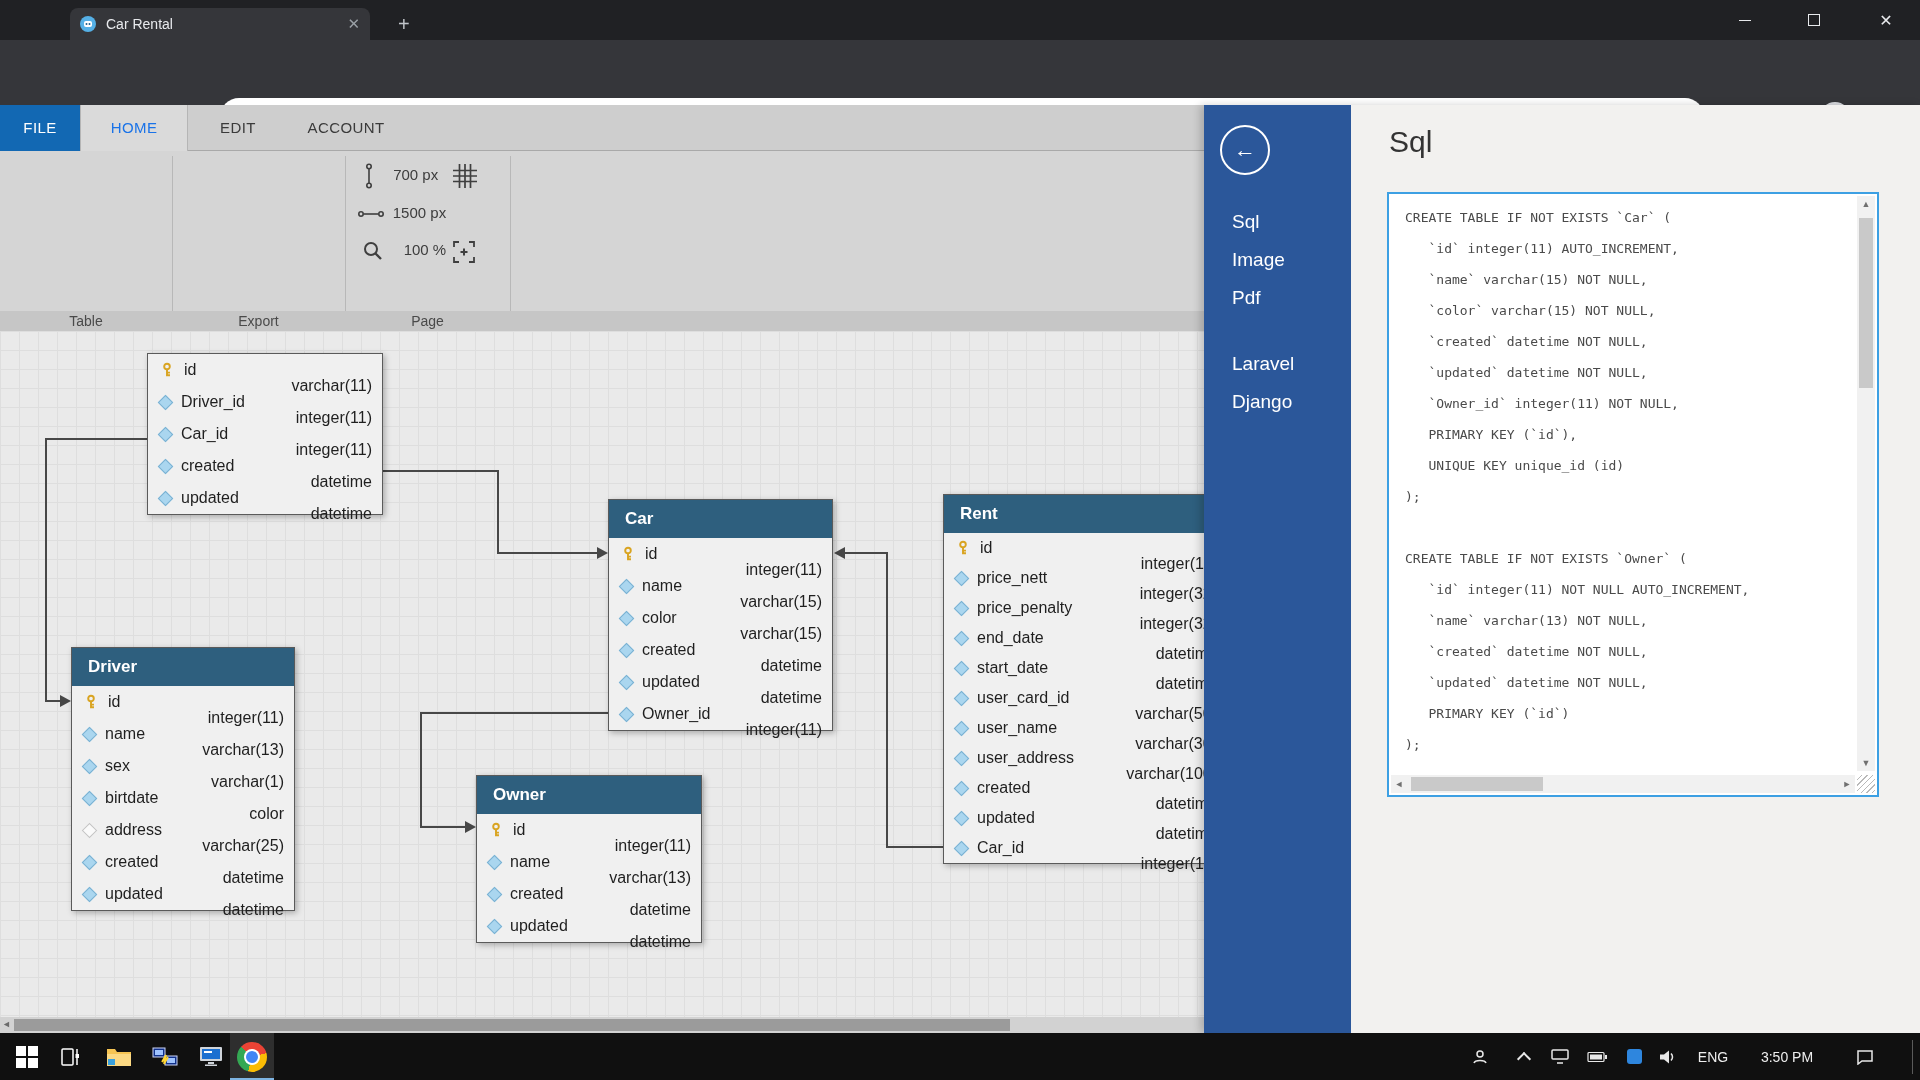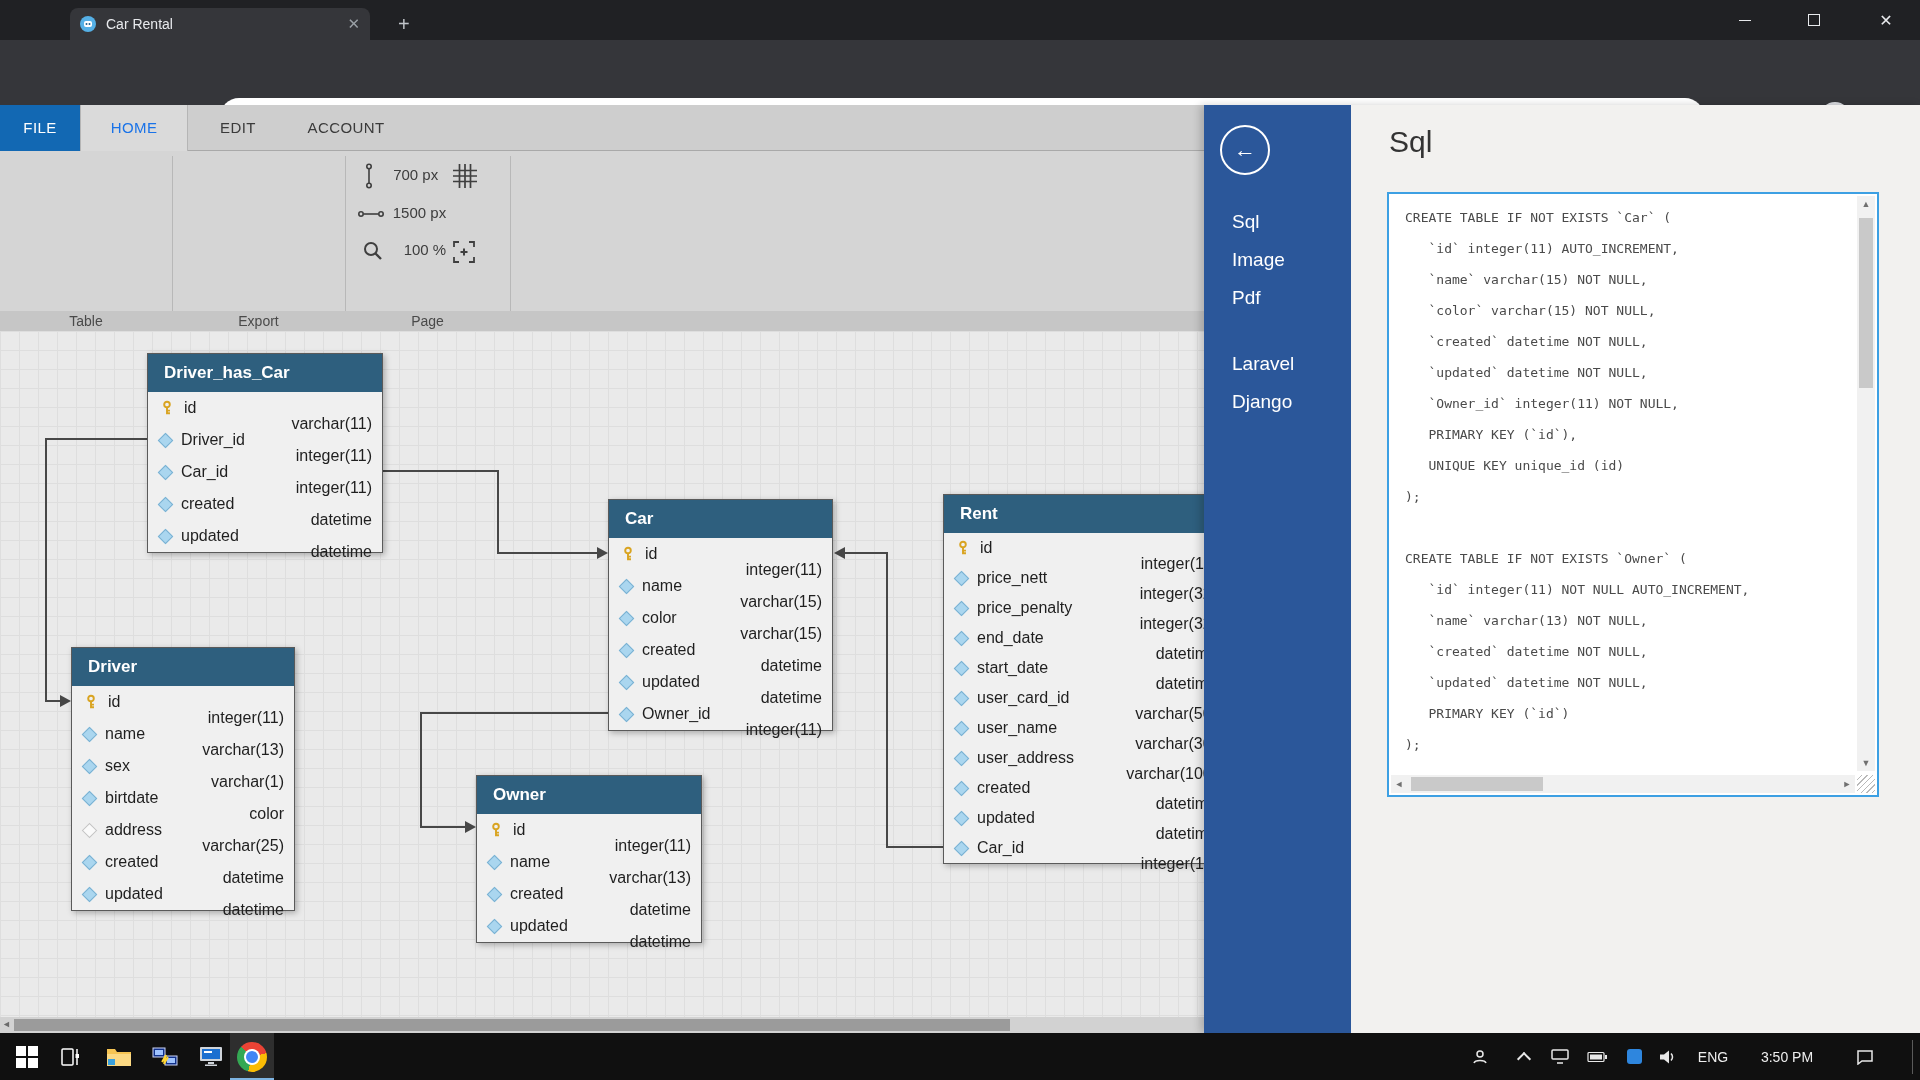--- a/index.html
+++ b/index.html
@@ -237,21 +237,20 @@
 <div class="conn" style="left:843px;top:552px;width:45px;height:2px"></div>
 <div class="conn" style="left:886px;top:552px;width:2px;height:296px"></div>
 <div class="conn" style="left:886px;top:846px;width:57px;height:2px"></div>
 
 <div class="conn" style="left:420px;top:712px;width:188px;height:2px"></div>
 <div class="conn" style="left:420px;top:712px;width:2px;height:116px"></div>
 <div class="conn" style="left:420px;top:826px;width:48px;height:2px"></div>
 <div class="arr-r" style="left:465px;top:821px"></div>
 
 <div class="dtable" style="left:147px;top:353px;width:236px">
-  <div class="hd">Driver_has_Car</div>
   <div class="row">
       <svg class="keyic" viewBox="0 0 16 18">
         <circle cx="8" cy="5" r="3.2" fill="none" stroke="#d9a421" stroke-width="2.2"></circle>
         <path d="M8 8v8M8 12h3.4M8 15h3.4" stroke="#d9a421" stroke-width="2.2" fill="none"></path>
       </svg>
       <span class="fn">id</span>
       <span class="ft">varchar(11)</span>
     </div>
   <div class="row">
       <span class="dia"></span>

